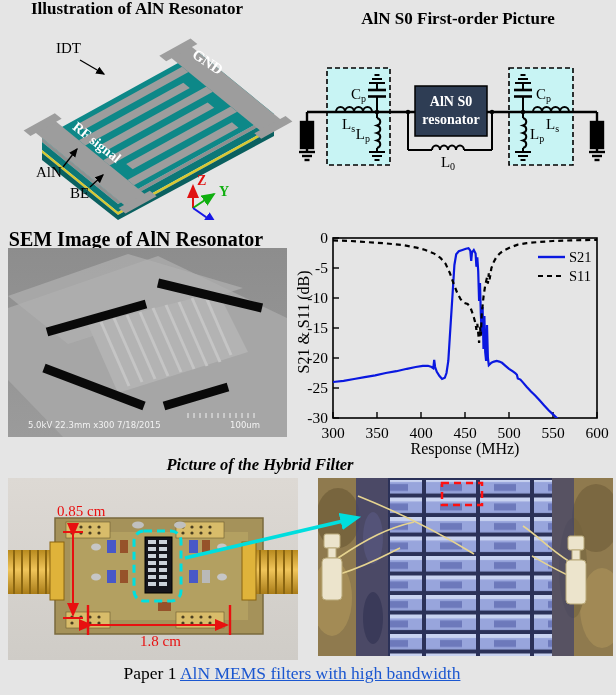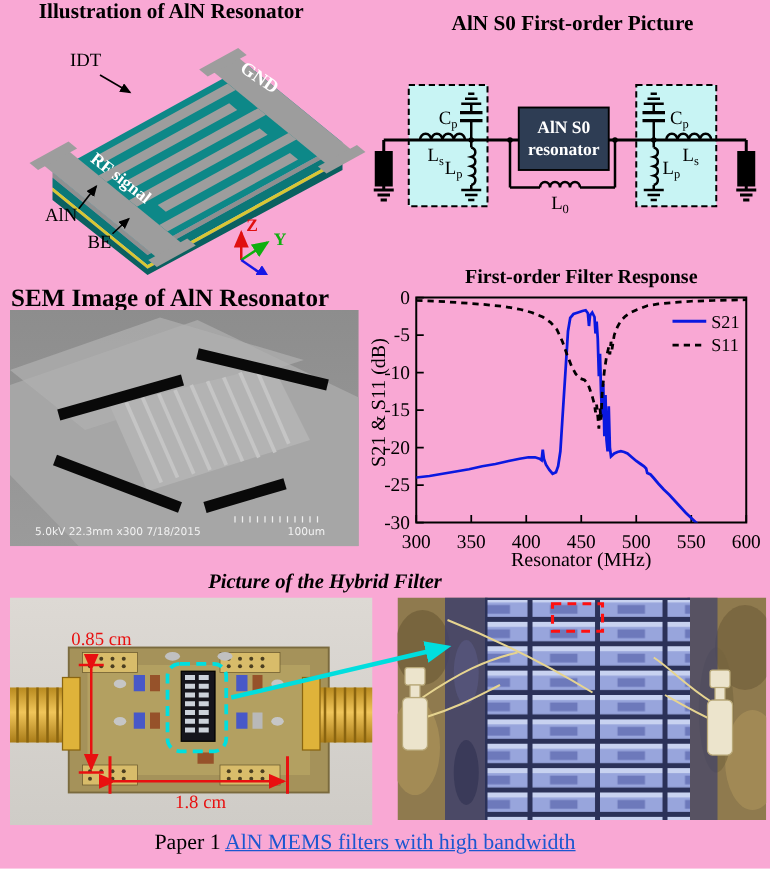--- a/index.html
+++ b/index.html
@@ -1,16 +1,16 @@
 <!DOCTYPE html>
 <html><head>
 <meta charset="utf-8">
 <style>
   html,body{margin:0;padding:0;background:#ffffff;}
-  #fig{position:relative;width:616px;height:695px;background:#f9a8d4;overflow:hidden;
+  #fig{position:relative;width:616px;height:695px;background:#e5e5e5;overflow:hidden;
        font-family:"Liberation Serif",serif;}
   .abs{position:absolute;}
   .ptitle{font-weight:bold;font-size:17px;color:#000;text-align:center;line-height:1.1;}
   .axlabel{font-size:16px;color:#000;text-align:center;}
   .caption{font-size:17.5px;color:#000;text-align:center;}
   .caption a{color:#1b57d0;text-decoration:underline;cursor:pointer;}
   svg{display:block;}
   svg text{font-family:"Liberation Serif",serif;}
   .semtext{font-family:"DejaVu Sans",sans-serif;}
 </style>
@@ -229,21 +229,20 @@
         <line x1="216" y1="165" x2="216" y2="170"></line>
         <line x1="222" y1="165" x2="222" y2="170"></line>
         <line x1="228" y1="165" x2="228" y2="170"></line>
         <line x1="234" y1="165" x2="234" y2="170"></line>
         <line x1="240" y1="165" x2="240" y2="170"></line>
         <line x1="246" y1="165" x2="246" y2="170"></line>
     </g>
     <text x="252" y="180" text-anchor="end" font-size="8.5" fill="#f2f2f2" class="semtext">100um</text>
   </svg>
 
-  <div class="abs ptitle" style="left:330px;top:213px;width:270px;font-size:16px;">First-order Filter Response</div>
 
   <svg id="chart-svg" class="abs" style="left:288px;top:210px;" width="328" height="255">
     <defs>
         <clipPath id="plotclip">
           <rect x="45" y="28" width="264" height="180"></rect>
         </clipPath>
       </defs>
     <rect x="45" y="28" width="264" height="180" fill="none" stroke="#000" stroke-width="1.6"></rect>
     <g id="chart-ticks">
         <line x1="45" y1="208" x2="45" y2="202" stroke="#000" stroke-width="1.4"></line>
@@ -280,21 +279,21 @@
         <polyline fill="none" stroke="#000000" stroke-width="2.2" points="45.0,30.4 62.6,31.0 80.2,32.2 97.8,33.4 115.4,35.2 128.6,37.6 137.4,40.0 146.2,43.6 152.4,47.8 157.6,53.8 162.0,63.4 165.6,73.6 169.1,82.6 172.6,89.2 176.1,92.8 179.6,94.0 182.3,97.0 184.0,101.8 185.8,107.2 187.6,113.8 188.4,119.8 189.3,113.8 190.2,122.8 191.1,133.0 192.0,116.8 192.8,125.8 193.7,104.8 195.5,86.8 197.2,75.4 199.0,67.6 199.9,73.6 200.8,63.4 201.6,69.4 203.4,58.0 206.0,51.4 208.7,46.6 212.2,43.0 216.6,40.0 221.9,37.6 229.8,34.6 238.6,33.1 251.8,31.9 265.0,31.0 282.6,30.4 309.0,29.8" stroke-dasharray="5 4"></polyline>
       </g>
 
     <g>
       <line x1="250" y1="47" x2="277" y2="47" stroke-width="2.4" stroke="#0a18e0"></line>
       <text x="281" y="52" font-size="14.5">S21</text>
       <line x1="250" y1="66" x2="277" y2="66" stroke-width="2.2" stroke-dasharray="5 4" stroke="#000000"></line>
       <text x="281" y="71" font-size="14.5">S11</text>
     </g>
   </svg>
-  <div class="abs axlabel" style="left:345px;top:440px;width:240px;">Resonator (MHz)</div>
+  <div class="abs axlabel" style="left:345px;top:440px;width:240px;">Response (MHz)</div>
   <div class="abs axlabel" style="left:225px;top:312px;width:160px;height:20px;transform:rotate(-90deg);">S21 &amp; S11 (dB)</div>
 
   <div class="abs ptitle" style="left:100px;top:456px;width:320px;font-size:16.5px;font-style:italic;">Picture of the Hybrid Filter</div>
 
   <svg class="abs" style="left:8px;top:478px;" width="290" height="182">
     <defs>
       <linearGradient id="pbg" x1="0" y1="0" x2="0" y2="1">
           <stop offset="0" stop-color="#ddd9d4"></stop>
           <stop offset="1" stop-color="#cfccc7"></stop>
         </linearGradient>

